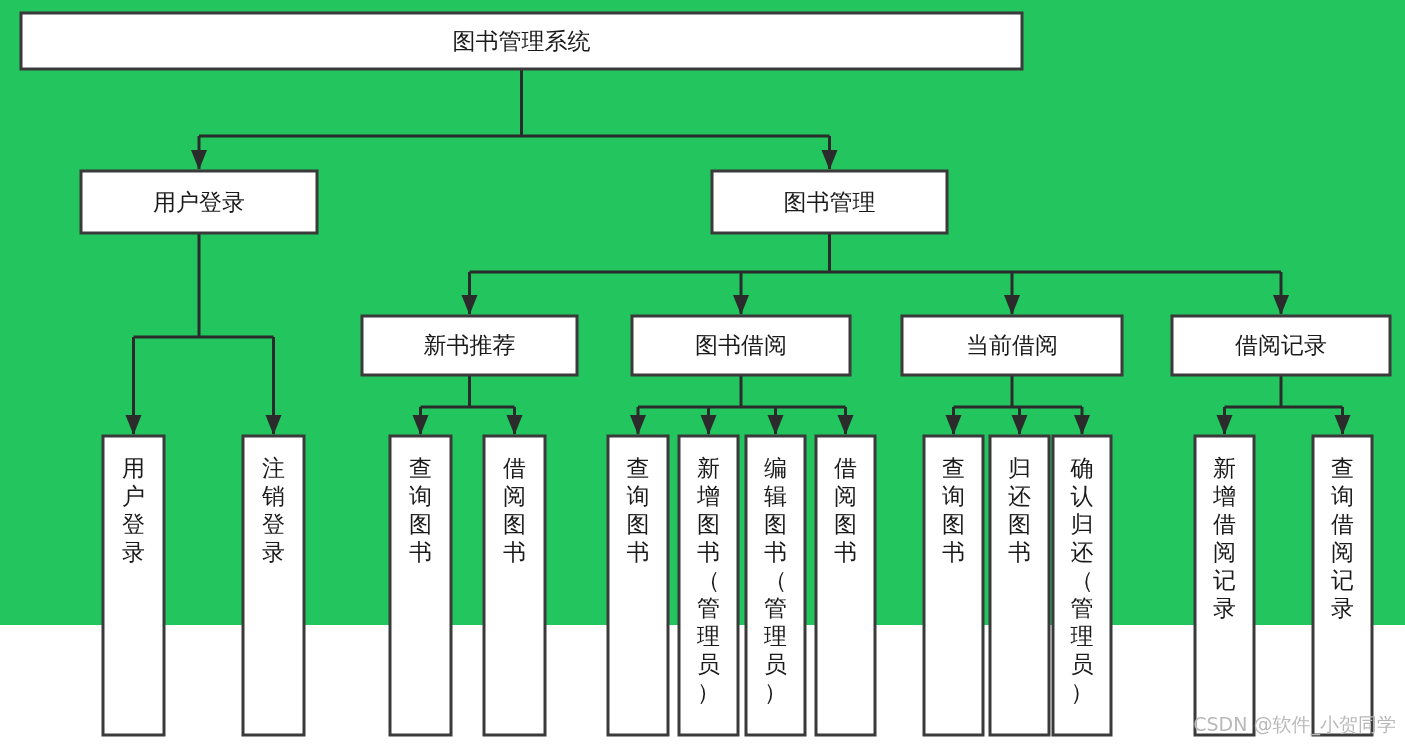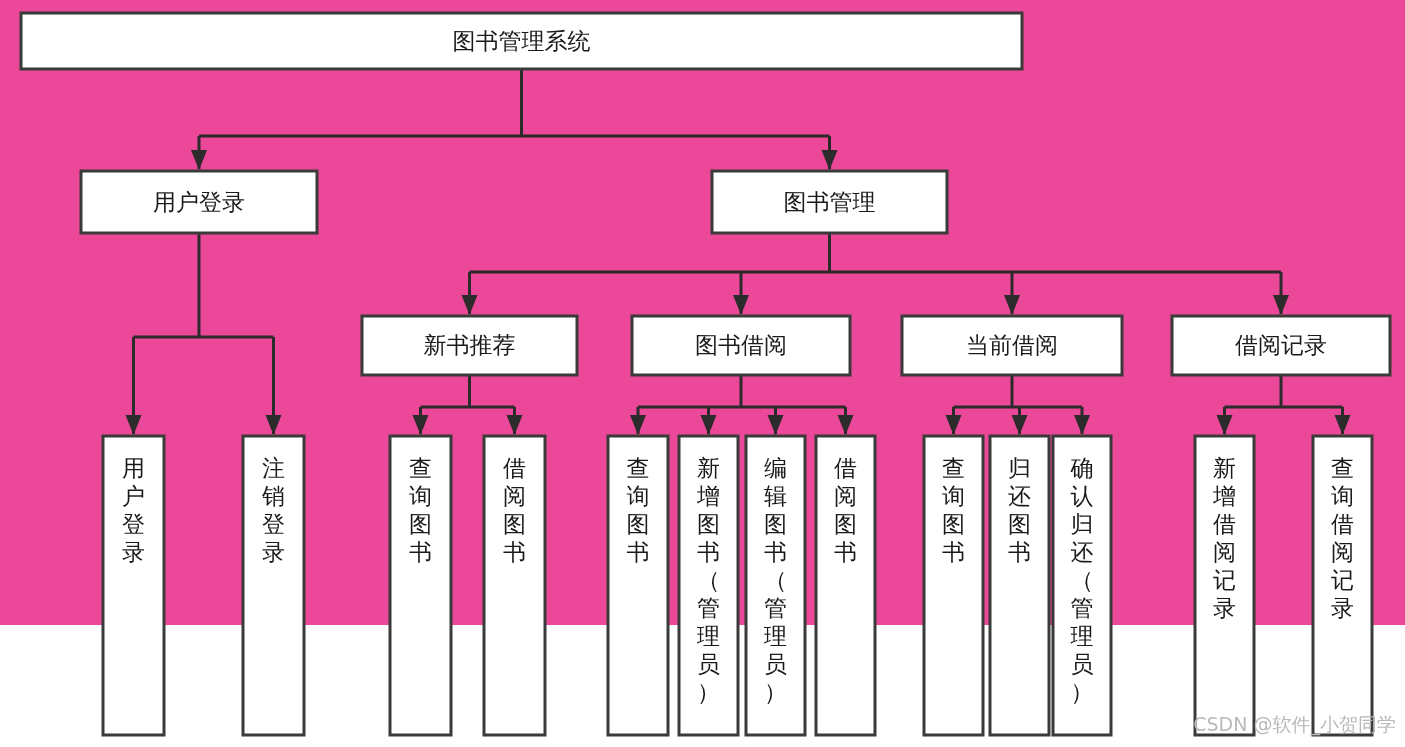--- a/index.html
+++ b/index.html
@@ -11,21 +11,21 @@
   body {
     width: 1405px;
     height: 747px;
     font-family: "DejaVu Sans", "Liberation Sans", sans-serif;
     overflow: hidden;
   }
   #diagram-root {
     position: relative;
     width: 1405px;
     height: 625px;
-    background: #ec4899;
+    background: #22c55e;
   }
   svg.diagram-canvas {
     position: absolute;
     left: 0;
     top: 0;
     width: 1405px;
     height: 747px;
     display: block;
   }
   .node-box {

